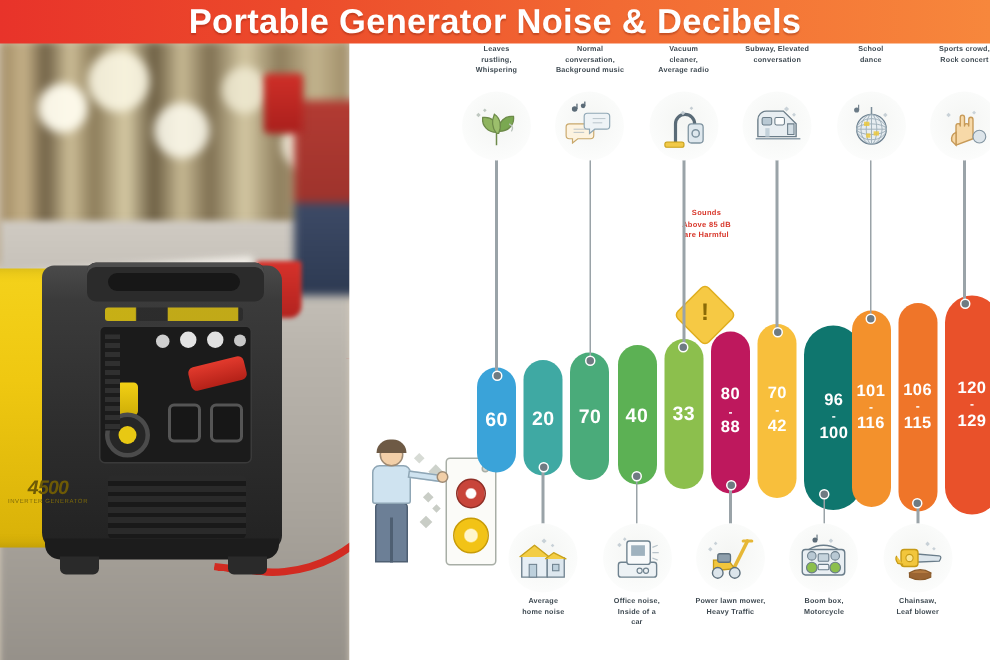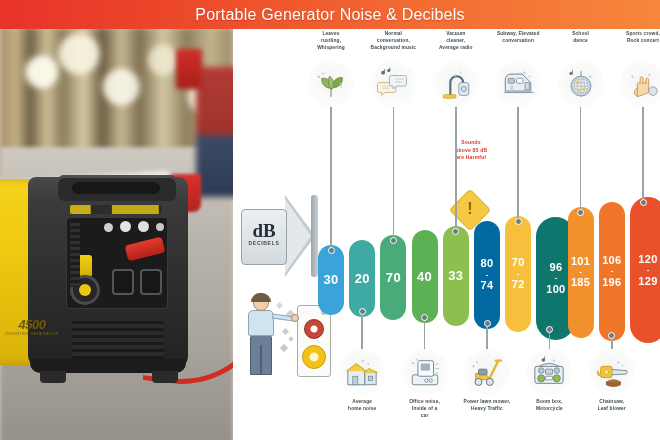--- a/index.html
+++ b/index.html
@@ -11,21 +11,21 @@
   }
 
   
   #title-bar{
     position:absolute; left:0; top:0; width:660px; height:29px;
     background:linear-gradient(to right,#e8332a 0%,#ec4b2b 30%,#f26a33 62%,#f7873c 100%);
     display:flex; align-items:center; justify-content:center;
     z-index:40;
   }
   #title-text{
-    color:#ffffff; font-size:16px; font-weight:400;
+    color:#ffffff; font-size:23px; font-weight:700;
     letter-spacing:.2px; white-space:nowrap;
     text-shadow:0 1px 1px rgba(120,30,10,.35);
   }
 
   
   #photo{
     position:absolute; left:0; top:27px; width:233px; height:413px;
     overflow:hidden; background:#d8cdbc;
   }
   .ph-layer{ position:absolute; }
@@ -328,28 +328,20 @@
   <div class="ph-layer" id="gen-vent"></div>
   <div class="ph-layer" id="gen-base"></div>
   <div class="ph-layer" id="gen-foot1"></div>
   <div class="ph-layer" id="gen-foot2"></div>
   <div id="gen-4500">4500</div>
   <div id="gen-4500-sub">INVERTER GENERATOR</div>
 </div>
 
 <div id="info">
 
-  <div id="speaker">
-    <div id="spk-horn"></div>
-    <div id="spk-horn2"></div>
-    <div id="spk-rim"></div>
-    <div id="spk-box"></div>
-    <div id="spk-db">dB</div>
-    <div id="spk-sub">DECIBELS</div>
-  </div>
 
   <div id="person-ill">
     <div id="pi-spkbox"></div>
     <div id="pi-cone1"></div>
     <div id="pi-cone2"></div>
     <div id="pi-dot"></div>
     <div class="pi-wave" id="pi-w1"></div>
     <div class="pi-wave" id="pi-w2"></div>
     <div class="pi-wave" id="pi-w3"></div>
     <div class="pi-wave" id="pi-s1"></div>
@@ -366,21 +358,21 @@
   <div id="warn-text">
       <div>Sounds</div>
       <div>Above 85 dB</div>
       <div>are Harmful</div>
     </div>
   <div id="warn-diamond"></div>
   <div id="warn-bang">!</div>
 
   <div id="scale-layer">
       <div class="cap single" style="left: 85px; top: 217.6px; width: 26px; height: 70px; background: rgb(58, 163, 217);">
-        <div class="v1">30</div>
+        <div class="v1">60</div>
       </div>
       <div class="stem" style="left: 97.25px; top: 66px; height: 157.6px;"></div>
       <div class="node" style="left: 94.5px; top: 219.6px;"></div>
       <div class="iconwrap" style="left: 75px; top: 34px;">
         <span class="ic" style="left: 6px; top: 6px;"><svg width="34" height="34" viewBox="0 0 48 48">
     <g stroke="#6d8a49" stroke-width="1.2" fill="#8fb45f">
       <path d="M24 30 C16 30 10 24 11 16 C19 15 25 20 25 28 Z"></path>
       <path d="M26 28 C26 20 32 14 40 15 C41 23 35 29 27 29 Z" fill="#7aa851"></path>
       <path d="M24 31 C20 26 19 20 22 13 C28 17 29 25 26 31 Z" fill="#9cbf6c"></path>
     </g>
@@ -497,24 +489,24 @@
               <rect x="22" y="10" width="3" height="3" transform="rotate(45 23 11)"></rect>
     <rect x="30" y="6" width="2.4" height="2.4" transform="rotate(45 31 7)"></rect>
             </g>
           </svg></span>
       </div>
       <div class="toplabel" style="left: 194.8px; width: 56px; top: 4px;">
         <div>Vacuum</div>
         <div>cleaner,</div>
         <div>Average radio</div>
       </div>
-      <div class="cap" style="left: 241px; top: 194.04px; width: 26px; height: 108px; background: #0369a1;">
+      <div class="cap" style="left: 241px; top: 194.04px; width: 26px; height: 108px; background: #be185d;">
         <div class="v1">80</div>
         <div class="dash">-</div>
-        <div class="v2">74</div>
+        <div class="v2">88</div>
       </div>
       <div class="stem" style="left: 253.25px; top: 296.04px; height: 25.96px;"></div>
       <div class="node" style="left: 250.5px; top: 293.04px;"></div>
       <div class="iconwrap" style="left: 231px; top: 322px;">
         <span class="ic" style="left: 6px; top: 6px;"><svg width="34" height="34" viewBox="0 0 48 48">
     <path d="M26 36 L40 8" stroke="#e6b736" stroke-width="3.4" stroke-linecap="round"></path>
     <path d="M36 8 h8" stroke="#e6b736" stroke-width="3" stroke-linecap="round"></path>
     <path d="M8 36 V26 h14 l6 8 z" fill="#f2c63c" stroke="#c69a16" stroke-width="1.2"></path>
     <rect x="12" y="20" width="12" height="8" rx="2" fill="#8e9fac" stroke="#5e707d" stroke-width="1.2"></rect>
     <circle cx="12" cy="38" r="5" fill="#dce5eb" stroke="#5e707d" stroke-width="1.3"></circle>
@@ -525,21 +517,21 @@
             </g>
           </svg></span>
       </div>
       <div class="botlabel" style="left: 226px; width: 56px; top: 372px;">
         <div>Power lawn mower,</div>
         <div>Heavy Traffic</div>
       </div>
       <div class="cap" style="left: 272.2px; top: 189.328px; width: 26px; height: 115.6px; background: rgb(248, 191, 60);">
         <div class="v1">70</div>
         <div class="dash">-</div>
-        <div class="v2">72</div>
+        <div class="v2">42</div>
       </div>
       <div class="stem" style="left: 284.45px; top: 66px; height: 129.328px;"></div>
       <div class="node" style="left: 281.7px; top: 191.328px;"></div>
       <div class="iconwrap" style="left: 262.2px; top: 34px;">
         <span class="ic" style="left: 6px; top: 6px;"><svg width="34" height="34" viewBox="0 0 48 48">
     <path d="M6 34 V18 a8 8 0 0 1 8 -8 h16 l12 12 v12 z" fill="#e8eef2" stroke="#6b7d89" stroke-width="1.3"></path>
     <rect x="10" y="16" width="9" height="7" rx="1.5" fill="#b9c9d4" stroke="#6b7d89" stroke-width="1"></rect>
     <rect x="22" y="16" width="9" height="7" rx="1.5" fill="#fcfdfd" stroke="#6b7d89" stroke-width="1"></rect>
     <rect x="13" y="26" width="4" height="8" fill="#c3d1da"></rect>
     <path d="M34 22 h6 v10 h-6z" fill="#d3dee5" stroke="#6b7d89" stroke-width="1"></path>
@@ -580,21 +572,21 @@
             </g>
           </svg></span>
       </div>
       <div class="botlabel" style="left: 288.4px; width: 56px; top: 372px;">
         <div>Boom box,</div>
         <div>Motorcycle</div>
       </div>
       <div class="cap" style="left: 334.6px; top: 179.904px; width: 26px; height: 130.8px; background: rgb(243, 145, 44);">
         <div class="v1">101</div>
         <div class="dash">-</div>
-        <div class="v2">185</div>
+        <div class="v2">116</div>
       </div>
       <div class="stem" style="left: 346.85px; top: 66px; height: 119.904px;"></div>
       <div class="node" style="left: 344.1px; top: 181.904px;"></div>
       <div class="iconwrap" style="left: 324.6px; top: 34px;">
         <span class="ic" style="left: 6px; top: 6px;"><svg width="34" height="34" viewBox="0 0 48 48">
     <circle cx="24" cy="27" r="14" fill="#e7edf1" stroke="#6d8190" stroke-width="1.2"></circle>
     <g stroke="#9fb0bb" stroke-width=".9" fill="none">
       <ellipse cx="24" cy="27" rx="14" ry="5"></ellipse>
               <ellipse cx="24" cy="27" rx="14" ry="10"></ellipse>
       <ellipse cx="24" cy="27" rx="5" ry="14"></ellipse>
@@ -617,21 +609,21 @@
             </g>
           </svg></span>
       </div>
       <div class="toplabel" style="left: 319.6px; width: 56px; top: 4px;">
         <div>School</div>
         <div>dance</div>
       </div>
       <div class="cap" style="left: 365.8px; top: 175.192px; width: 26px; height: 138.4px; background: rgb(239, 117, 41);">
         <div class="v1">106</div>
         <div class="dash">-</div>
-        <div class="v2">196</div>
+        <div class="v2">115</div>
       </div>
       <div class="stem" style="left: 378.05px; top: 307.592px; height: 14.408px;"></div>
       <div class="node" style="left: 375.3px; top: 304.592px;"></div>
       <div class="iconwrap" style="left: 355.8px; top: 322px;">
         <span class="ic" style="left: 6px; top: 6px;"><svg width="34" height="34" viewBox="0 0 48 48">
     <path d="M20 20 L44 22 q3 .5 0 5 L20 28 z" fill="#dde6ec" stroke="#6a7d8a" stroke-width="1.2"></path>
     <rect x="8" y="16" width="16" height="16" rx="3" fill="#f2c63c" stroke="#c69a16" stroke-width="1.3"></rect>
     <circle cx="16" cy="24" r="3.4" fill="#fbe68f" stroke="#c69a16" stroke-width="1"></circle>
     <path d="M4 22 q-2 3 1 7 l5 1" fill="#f2c63c" stroke="#c69a16" stroke-width="1.2"></path>
     <path d="M16 38 q10 -6 20 0 q-10 6 -20 0 z" fill="#b3793f" stroke="#8a5a2a" stroke-width="1.1"></path>

